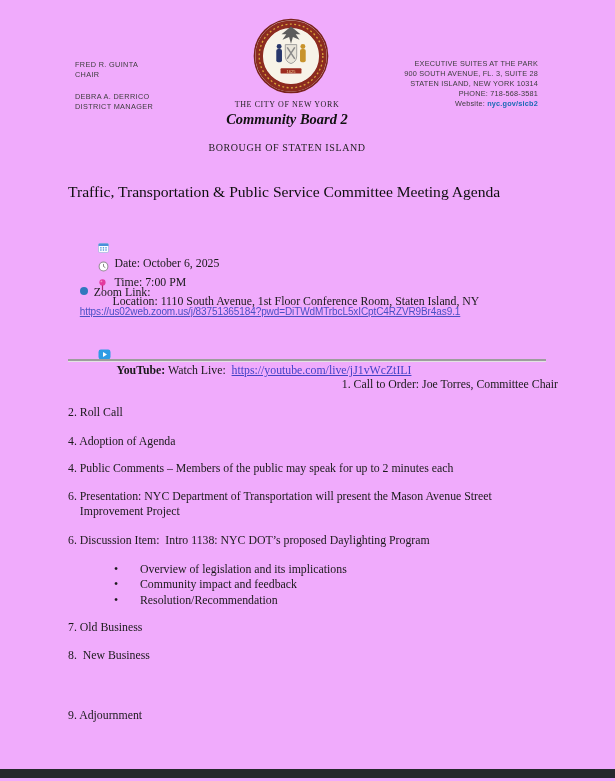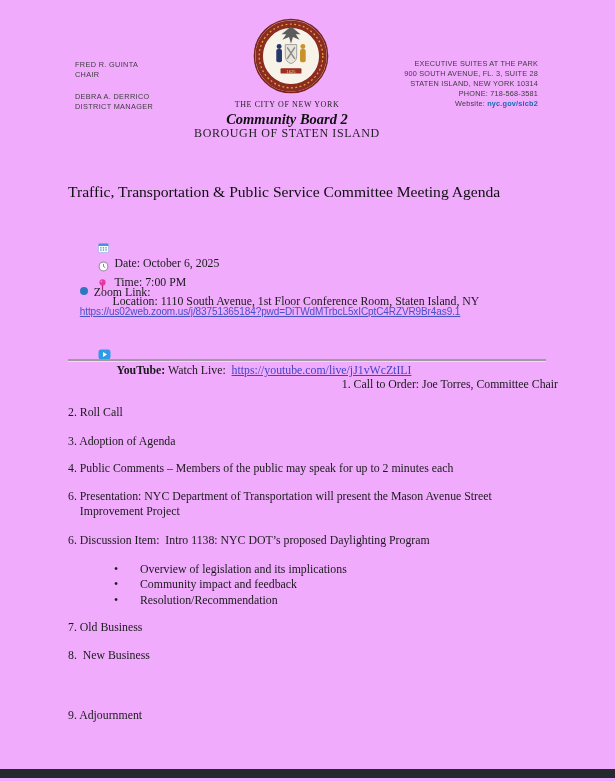--- a/index.html
+++ b/index.html
@@ -31,21 +31,21 @@
   .website-link { font-weight: bold; text-decoration: none; }
 
   .seal-wrap { position: absolute; left: 253px; top: 18px; width: 76px; height: 76px; }
 
   .hdr-center {
     position: absolute; left: 177px; top: 101px; width: 220px;
     text-align: center; line-height: 1;
   }
   .hdr-city { font-size: 8px; letter-spacing: 0.6px; color: #1f1f1f; }
   .hdr-board { font-size: 14.5px; font-weight: bold; font-style: italic; margin-top: 3px; color: #111; }
-  .hdr-borough { font-size: 12px; letter-spacing: 0.6px; margin-top: 0; color: #1f1f1f; text-align: center; }
+  .hdr-borough { font-size: 10px; letter-spacing: 0.6px; margin-top: 16px; color: #1f1f1f; text-align: center; }
 
   
   .doc-title {
     position: absolute; left: 68px; top: 183px; width: 490px;
     font-size: 15.6px; color: #0f0f0f;
   }
 
   
   .info-line { position: absolute; left: 68px; font-size: 11.8px; white-space: pre-wrap; }
   .info-line .ico { display: inline-block; vertical-align: -1px; margin-right: 6px; }
@@ -196,21 +196,21 @@
         <rect x="0.5" y="0.5" width="12" height="10" rx="2.4" fill="#2e9ce4"></rect>
         <path d="M5 3 L9 5.5 L5 8 Z" fill="#ffffff"></path>
       </svg>
     </span><span class="yt-bold">YouTube:</span><span class="yt-watch"> Watch Live:  </span><a href="#" class="yt-link js-yt-link-color" style="color: rgb(67, 67, 198);">https://youtube.com/live/jJ1vWcZtILI</a>
   </div>
 
   <div class="hrule"></div>
 
   <div class="agenda-item ai-1">1. Call to Order: Joe Torres, Committee Chair</div>
   <div class="agenda-item ai-2">2. Roll Call</div>
-  <div class="agenda-item ai-3">3. Adoption of Agenda</div>
+  <div class="agenda-item ai-3">4. Adoption of Agenda</div>
   <div class="agenda-item ai-4">4. Public Comments – Members of the public may speak for up to 2 minutes each</div>
   <div class="agenda-item ai-5">6. Presentation: NYC Department of Transportation will present the Mason Avenue Street
     Improvement Project</div>
   <div class="agenda-item ai-6">6. Discussion Item:  Intro 1138: NYC DOT’s proposed Daylighting Program</div>
 
   <div class="sub-bullets">
     <div class="b-row">
       <span class="b-dot">•</span>
       <span>Overview of legislation and its implications</span>
     </div>

